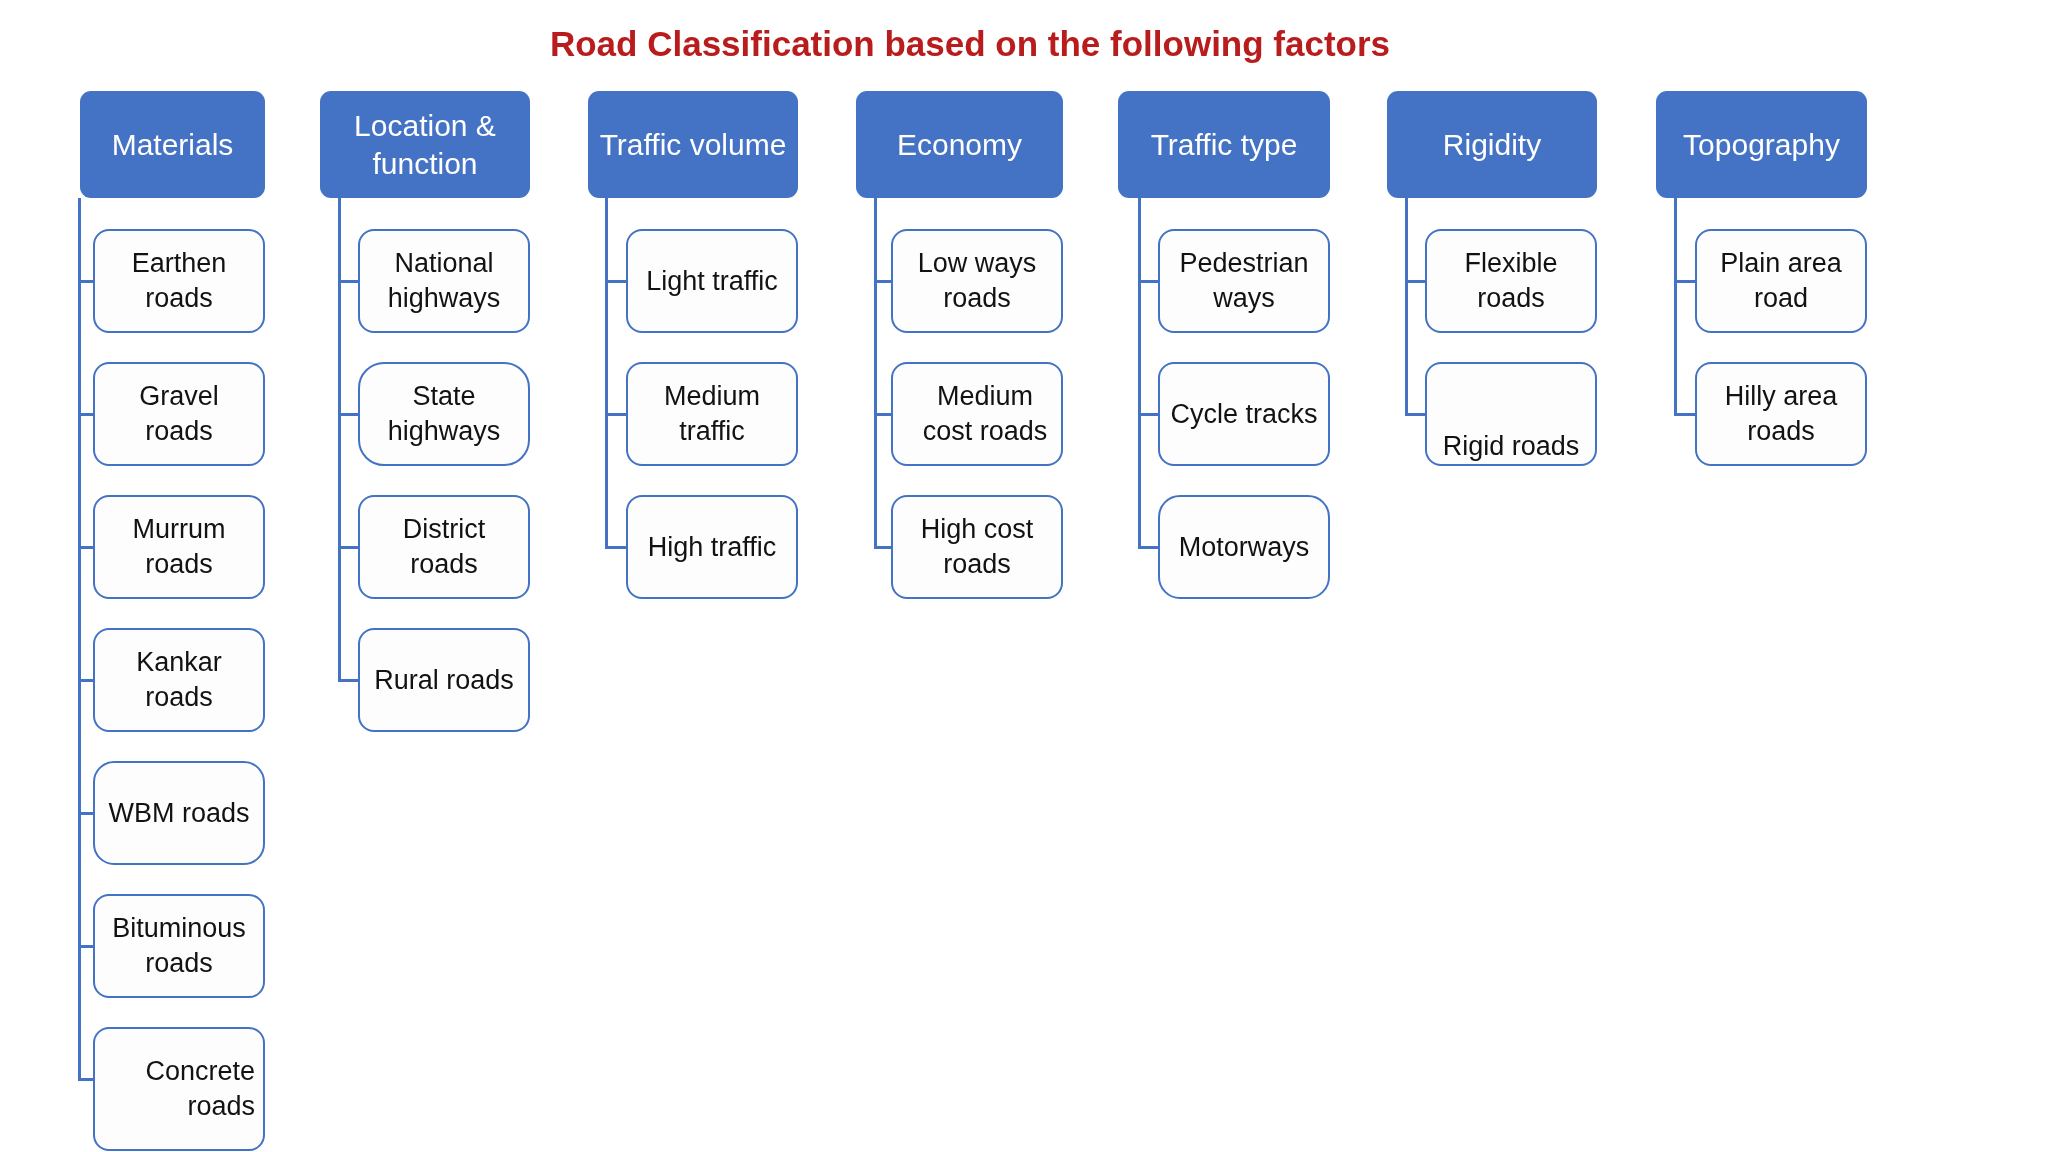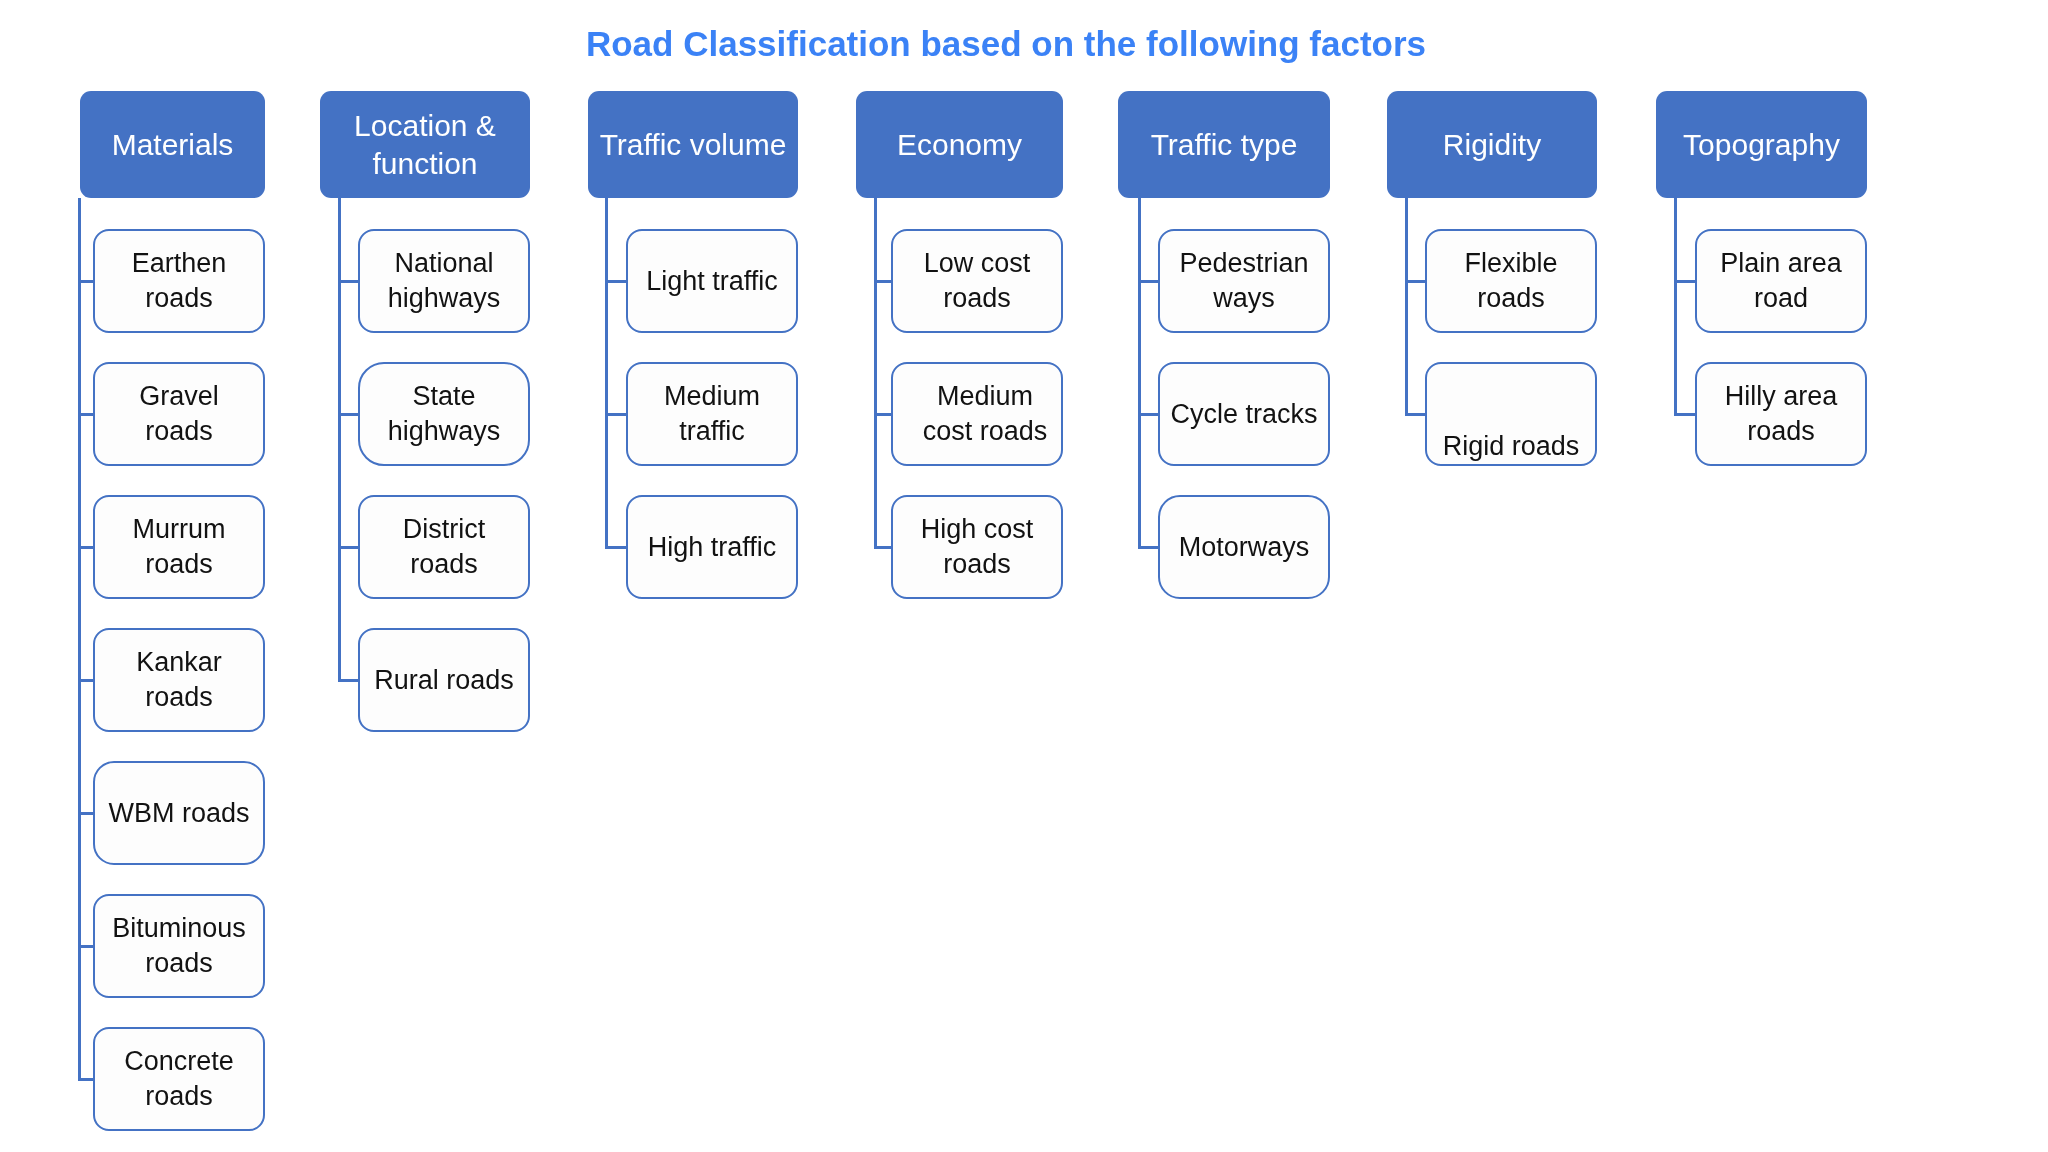--- a/index.html
+++ b/index.html
@@ -16,23 +16,22 @@
     overflow: hidden;
   }
   .page-title {
     position: absolute;
     top: 24px;
     left: 0;
     width: 1940px;
     text-align: center;
     font-size: 35px;
     font-weight: bold;
-    color: #3b82f6;
+    color: #b91c1c;
     letter-spacing: 0px;
-    margin-left: 36px;
   }
   .hdr {
     position: absolute;
     background: #4472C4;
     border-radius: 11px;
     color: #ffffff;
     display: flex;
     align-items: center;
     justify-content: center;
     text-align: center;
@@ -91,21 +90,21 @@
       </div>
       <div class="stub" style="left: 78px; top: 811.5px; width: 17px;"></div>
       <div class="node" style="left: 93px; top: 761px; width: 172px; height: 104px; border-radius: 21px;">
         <span>WBM roads</span>
       </div>
       <div class="stub" style="left: 78px; top: 944.5px; width: 17px;"></div>
       <div class="node" style="left: 93px; top: 894px; width: 172px; height: 104px;">
         <span>Bituminous roads</span>
       </div>
       <div class="stub" style="left: 78px; top: 1077.5px; width: 17px;"></div>
-      <div class="node" style="left: 93px; top: 1027px; width: 172px; height: 104px;">
+      <div class="node" style="left: 93px; top: 1027px; width: 172px; height: 124px; text-align: right;">
         <span>Concrete roads</span>
       </div>
       <div class="hdr" style="left: 320px; top: 91px; width: 210px; height: 107px;">
         <span>Location &amp; function</span>
       </div>
       <div class="vline" style="left: 338px; top: 198px; height: 483.5px;"></div>
       <div class="stub" style="left: 338px; top: 279.5px; width: 22px;"></div>
       <div class="node" style="left: 358px; top: 229px; width: 172px; height: 104px;">
         <span>National highways</span>
       </div>
@@ -136,21 +135,21 @@
       <div class="stub" style="left: 605px; top: 545.5px; width: 23px;"></div>
       <div class="node" style="left: 626px; top: 495px; width: 172px; height: 104px;">
         <span>High traffic</span>
       </div>
       <div class="hdr" style="left: 856px; top: 91px; width: 207px; height: 107px;">
         <span>Economy</span>
       </div>
       <div class="vline" style="left: 874px; top: 198px; height: 350.5px;"></div>
       <div class="stub" style="left: 874px; top: 279.5px; width: 19px;"></div>
       <div class="node" style="left: 891px; top: 229px; width: 172px; height: 104px;">
-        <span>Low cost roads</span>
+        <span>Low ways roads</span>
       </div>
       <div class="stub" style="left: 874px; top: 412.5px; width: 19px;"></div>
       <div class="node" style="left: 891px; top: 362px; width: 172px; height: 104px; padding-left: 24px;">
         <span>Medium cost roads</span>
       </div>
       <div class="stub" style="left: 874px; top: 545.5px; width: 19px;"></div>
       <div class="node" style="left: 891px; top: 495px; width: 172px; height: 104px;">
         <span>High cost roads</span>
       </div>
       <div class="hdr" style="left: 1118px; top: 91px; width: 212px; height: 107px;">

